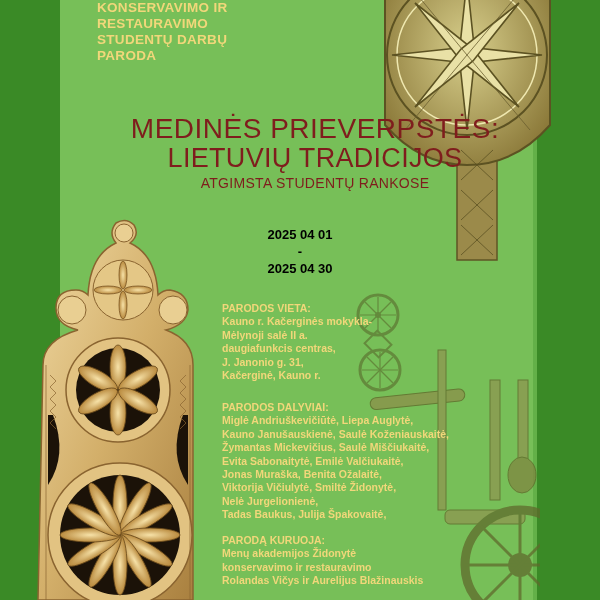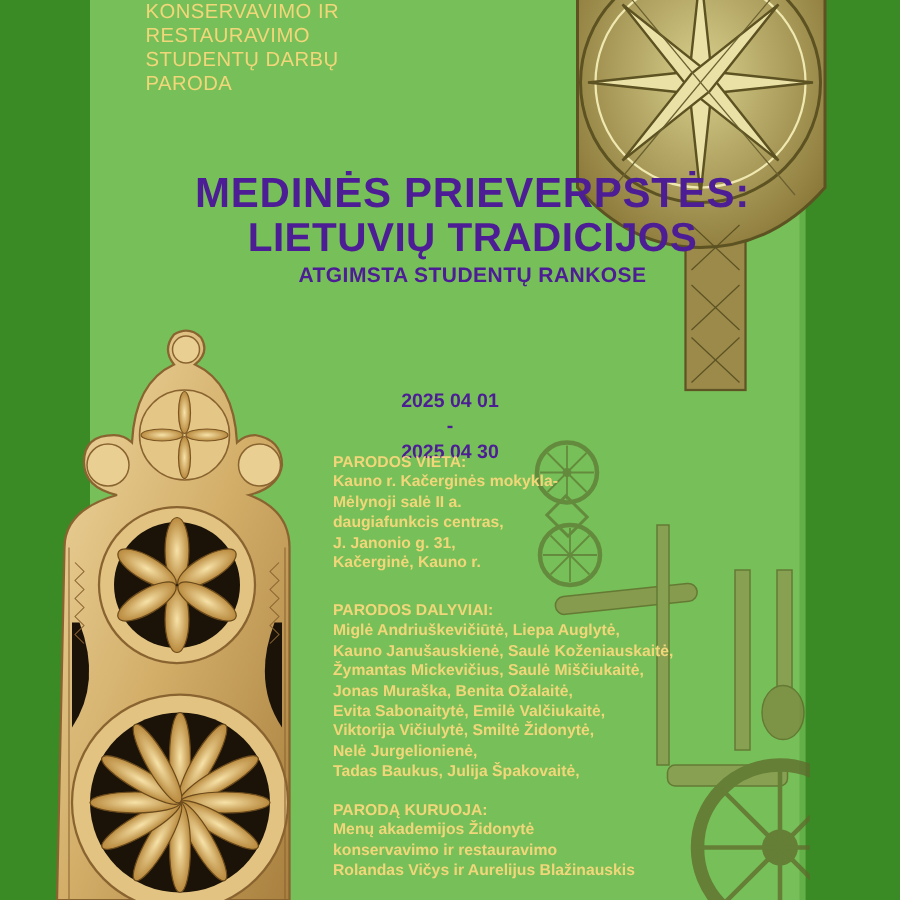--- a/index.html
+++ b/index.html
@@ -17,39 +17,38 @@
       position: absolute; left: 537px; top: 0; width: 63px; height: 600px;
       background: #3a8a26;
     }
     .panel-edge {
       position: absolute; left: 533px; top: 0; width: 4px; height: 600px;
       background: #63b048;
     }
     
     .kicker {
       position: absolute; left: 97px; top: 0px;
-      color: #f1d77a; font-weight: normal; font-size: 13.5px;
+      color: #f1d77a; font-weight: bold; font-size: 13.5px;
       line-height: 16px; letter-spacing: 0.3px;
       white-space: pre-line;
     }
     
     .headline {
       position: absolute; left: 90px; top: 112px; width: 450px;
-      text-align: center; color: #4c1d95; font-weight: bold;
+      text-align: center; color: #7f1d1d; font-weight: normal;
       z-index: 5;
     }
     .headline .l1 { font-size: 28px; line-height: 34px; letter-spacing: 0.5px; }
     .headline .l2 { font-size: 27px; line-height: 25px; letter-spacing: 0.3px; }
     .headline .l3 { font-size: 14px; line-height: 25px; letter-spacing: 0.3px; }
     
     .dates {
       position: absolute; left: 230px; top: 226px; width: 140px;
-      text-align: center; color: #4c1d95; font-weight: bold; font-size: 13px;
+      text-align: center; color: #000000; font-weight: bold; font-size: 13px;
       line-height: 17px;
-      margin-top: 32px;
     }
     
     .info {
       position: absolute; left: 222px; color: #f1d77a; font-weight: bold;
       font-size: 10.5px; line-height: 13.4px; z-index: 5;
     }
     .info .lines div { white-space: nowrap; }
     .info-venue { top: 302px; }
     .info-participants { top: 401px; }
     .info-curators { top: 534px; }
@@ -227,22 +226,22 @@
     <div>Kačerginė, Kauno r.</div>
   </div>
 </div>
 
 <div class="info info-participants">
   <div>PARODOS DALYVIAI:</div>
   <div class="lines">
     <div>Miglė Andriuškevičiūtė, Liepa Auglytė,</div>
     <div>Kauno Janušauskienė, Saulė Koženiauskaitė,</div>
     <div>Žymantas Mickevičius, Saulė Miščiukaitė,</div>
+    <div>Evita Sabonaitytė, Emilė Valčiukaitė,</div>
     <div>Jonas Muraška, Benita Ožalaitė,</div>
-    <div>Evita Sabonaitytė, Emilė Valčiukaitė,</div>
     <div>Viktorija Vičiulytė, Smiltė Židonytė,</div>
     <div>Nelė Jurgelionienė,</div>
     <div>Tadas Baukus, Julija Špakovaitė,</div>
   </div>
 </div>
 
 <div class="info info-curators">
   <div>PARODĄ KURUOJA:</div>
   <div class="lines">
     <div>Menų akademijos Židonytė</div>

